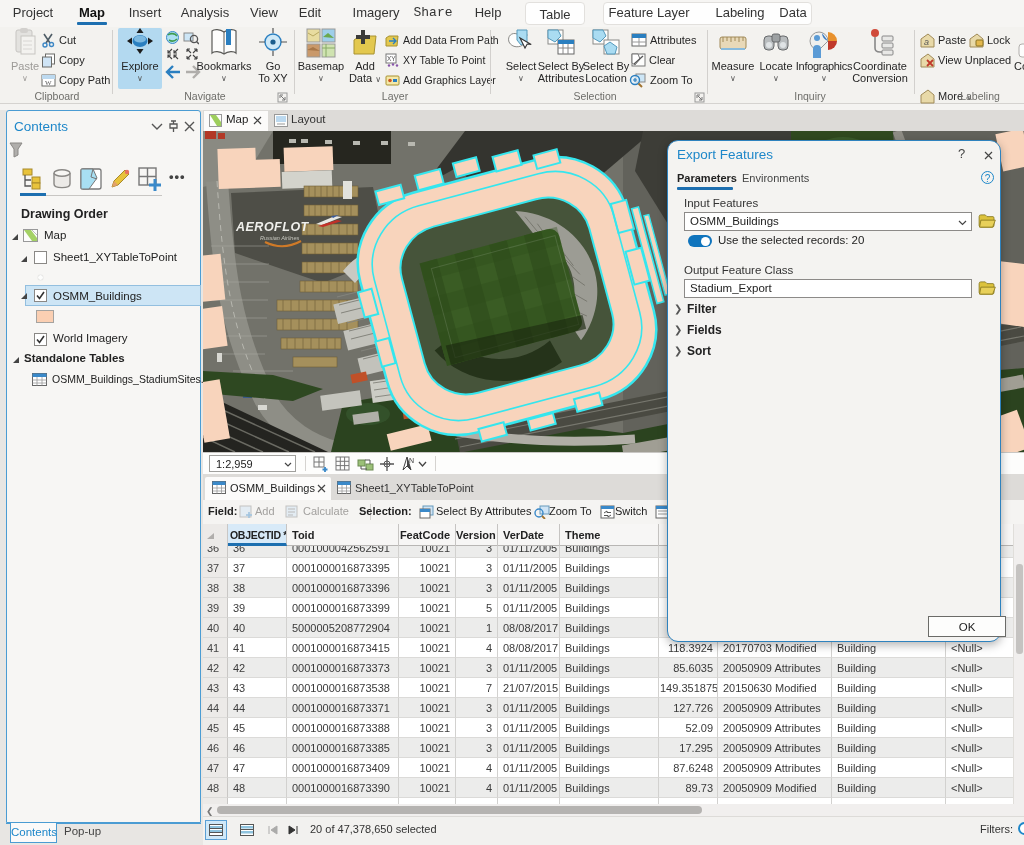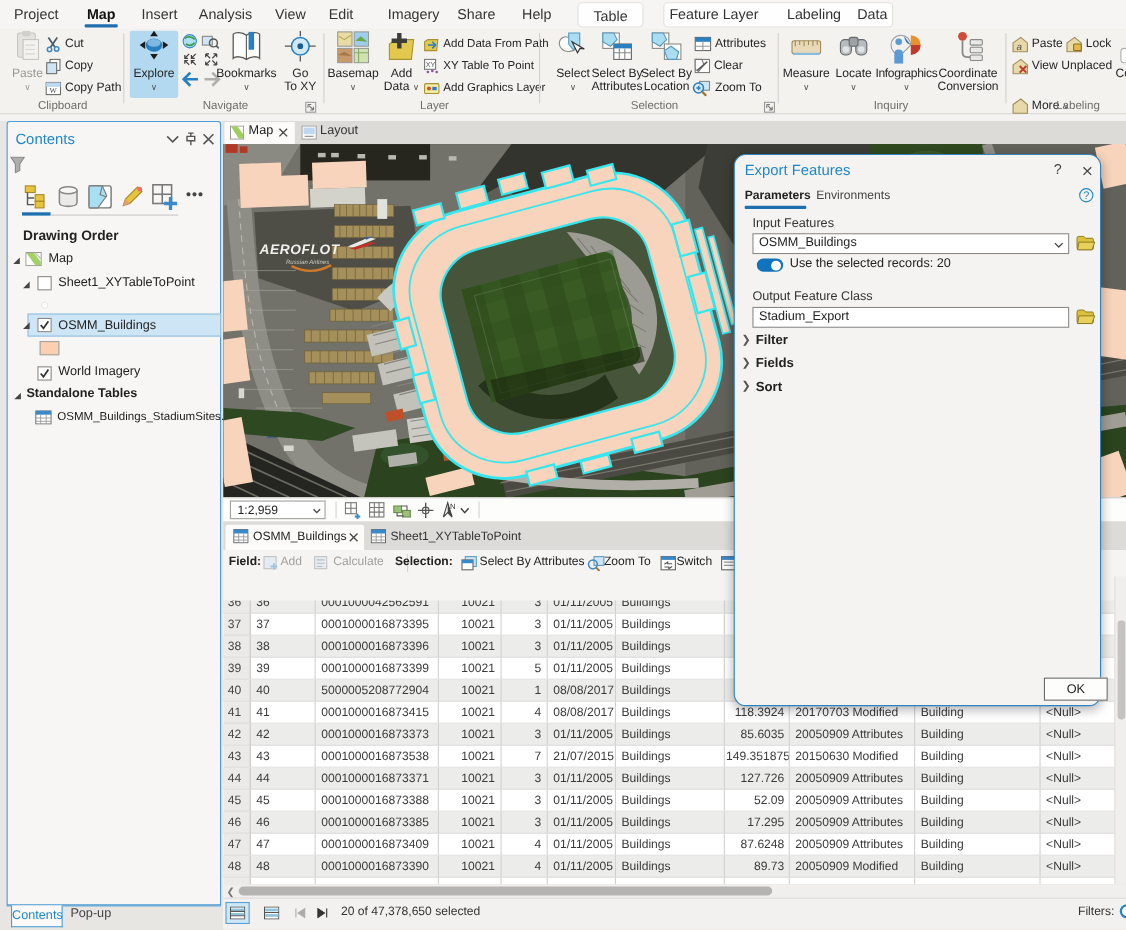--- a/index.html
+++ b/index.html
@@ -27,21 +27,21 @@
 <body>
 
 <div class="abs" id="tabrow" style="left:0;top:0;width:1024px;height:27px;background:#f6f5f3;">
  <span class="mtab" style="left:10px;width:46px;">Project</span>
  <span class="mtab" style="left:70px;width:44px;font-weight:bold;color:#111;">Map<span style="position:absolute;left:7px;right:7px;bottom:1px;height:3px;background:#1d6fb0;border-radius:1px;"></span></span>
  <span class="mtab" style="left:122px;width:46px;">Insert</span>
  <span class="mtab" style="left:178px;width:54px;">Analysis</span>
  <span class="mtab" style="left:242px;width:44px;">View</span>
  <span class="mtab" style="left:292px;width:36px;">Edit</span>
  <span class="mtab" style="left:348px;width:56px;">Imagery</span>
- <span class="mtab" style="left:411px;width:44px;">Share</span>
+ <span class="mtab" style="left:411px;width:44px;font-family:Liberation Mono, monospace;">Share</span>
  <span class="mtab" style="left:468px;width:40px;">Help</span>
  <span class="mtab" style="left:525px;top:2px;width:60px;height:23px;line-height:23px;background:#fefefe;border:1px solid #e2e0dd;border-radius:4px;">Table</span>
  <span class="mtab" style="left:603px;top:2px;width:209px;height:23px;background:#fefefe;border:1px solid #e2e0dd;border-radius:4px;"></span>
  <span class="mtab" style="left:606px;width:86px;white-space:nowrap;">Feature Layer</span>
  <span class="mtab" style="left:712px;width:56px;">Labeling</span>
  <span class="mtab" style="left:773px;width:40px;">Data</span>
 </div>
 <div class="abs" id="ribbon" style="left:0;top:27px;width:1024px;height:77px;background:#f3f2ef;border-bottom:1px solid #d5d3d0;">
 
 <div class="bigbtn" style="left:8px;width:34px;">
@@ -720,20 +720,37 @@
       </svg>
   <div class="abs" style="left:412px;top:5px;color:#222;">Switch</div>
   <svg class="abs" style="left:452px;top:5px;" width="15" height="14" viewBox="0 0 15 14">
         <rect x="1" y="1" width="13" height="12" fill="#fff" stroke="#666"></rect>
         <rect x="1" y="1" width="13" height="3" fill="#3a89c9"></rect>
         <path d="M3 6h9M3 9h9" stroke="#999"></path>
       </svg>
   <div class="abs" style="left:467px;top:5px;color:#222;">Cle</div>
  </div>
 
+ <div class="abs" style="left:0;top:50px;width:821px;height:22px;display:flex;background:#f7f6f5;border-bottom:1px solid #b8b6b4;font-weight:bold;">
+  <div class="hc" style="width:25px;background:#eceae8;border-right:1px solid #c9c7c5;">
+        <svg style="position:absolute;left:3px;top:8px;" width="9" height="8" viewBox="0 0 9 8">
+          <path d="M8 7 L1 7 L8 1 Z" fill="#b0aeac"></path>
+        </svg>
+      </div>
+  <div class="hc" style="width:59px;background:#d8eaf8;border-bottom:3px solid #1d6fb0;padding:5px 0 0 2px;font-size:10.5px;letter-spacing:-0.3px;">OBJECTID *</div>
+  <div class="hc" style="width:112px;padding:5px 0 0 5px;">Toid</div>
+  <div class="hc" style="width:57px;padding:5px 5px 0 0;text-align:right;">FeatCode</div>
+  <div class="hc" style="width:42px;padding:5px 5px 0 0;text-align:right;">Version</div>
+  <div class="hc" style="width:62px;padding:5px 0 0 5px;">VerDate</div>
+  <div class="hc" style="width:99px;padding:5px 0 0 5px;">Theme</div>
+  <div class="hc" style="width:59px;"></div>
+  <div class="hc" style="width:114px;"></div>
+  <div class="hc" style="width:114px;"></div>
+  <div class="hc" style="width:90px;"></div>
+ </div>
 
  <div class="abs" style="left:0;top:72px;width:821px;">
  <div class="trow shade" style="height:12px;">
         <div style="margin-top:-8px;display:flex;">
           <div class="c c0">36</div>
           <div class="c c1">36</div>
           <div class="c c2">0001000042562591</div>
           <div class="c c3 r">10021</div>
           <div class="c c4 r">3</div>
           <div class="c c5">01/11/2005</div>
@@ -984,14 +1001,14 @@
  <svg class="abs" style="left:310px;top:140px;" width="18" height="14" viewBox="0 0 20 16">
       <path d="M1 3 Q1 1 3 1 H8 L10 3 H17 Q18 3 18 5 V13 Q18 15 16 15 H3 Q1 15 1 13 Z" fill="#dcc23c" stroke="#8a7a20"></path>
       <path d="M3 7 H19.5 L16.5 15 H1.5 Z" fill="#e8d05a" stroke="#8a7a20"></path>
     </svg>
  <div class="abs" style="left:6px;top:162px;color:#555;font-size:10px;">❯</div>
  <div class="abs" style="left:19px;top:161px;font-weight:bold;font-size:12px;color:#222;">Filter</div>
  <div class="abs" style="left:6px;top:183px;color:#555;font-size:10px;">❯</div>
  <div class="abs" style="left:19px;top:182px;font-weight:bold;font-size:12px;color:#222;">Fields</div>
  <div class="abs" style="left:6px;top:204px;color:#555;font-size:10px;">❯</div>
  <div class="abs" style="left:19px;top:203px;font-weight:bold;font-size:12px;color:#222;">Sort</div>
- <div class="abs" style="left:281px;top:475px;width:58px;height:21px;background:#fdfdfc;border:1px solid #6b6b68;text-align:center;line-height:20px;color:#222;">OK</div>
+ <div class="abs" style="left:260px;top:475px;width:78px;height:21px;background:#fdfdfc;border:1px solid #6b6b68;text-align:center;line-height:20px;color:#222;">OK</div>
 </div>
 
 </body></html>

